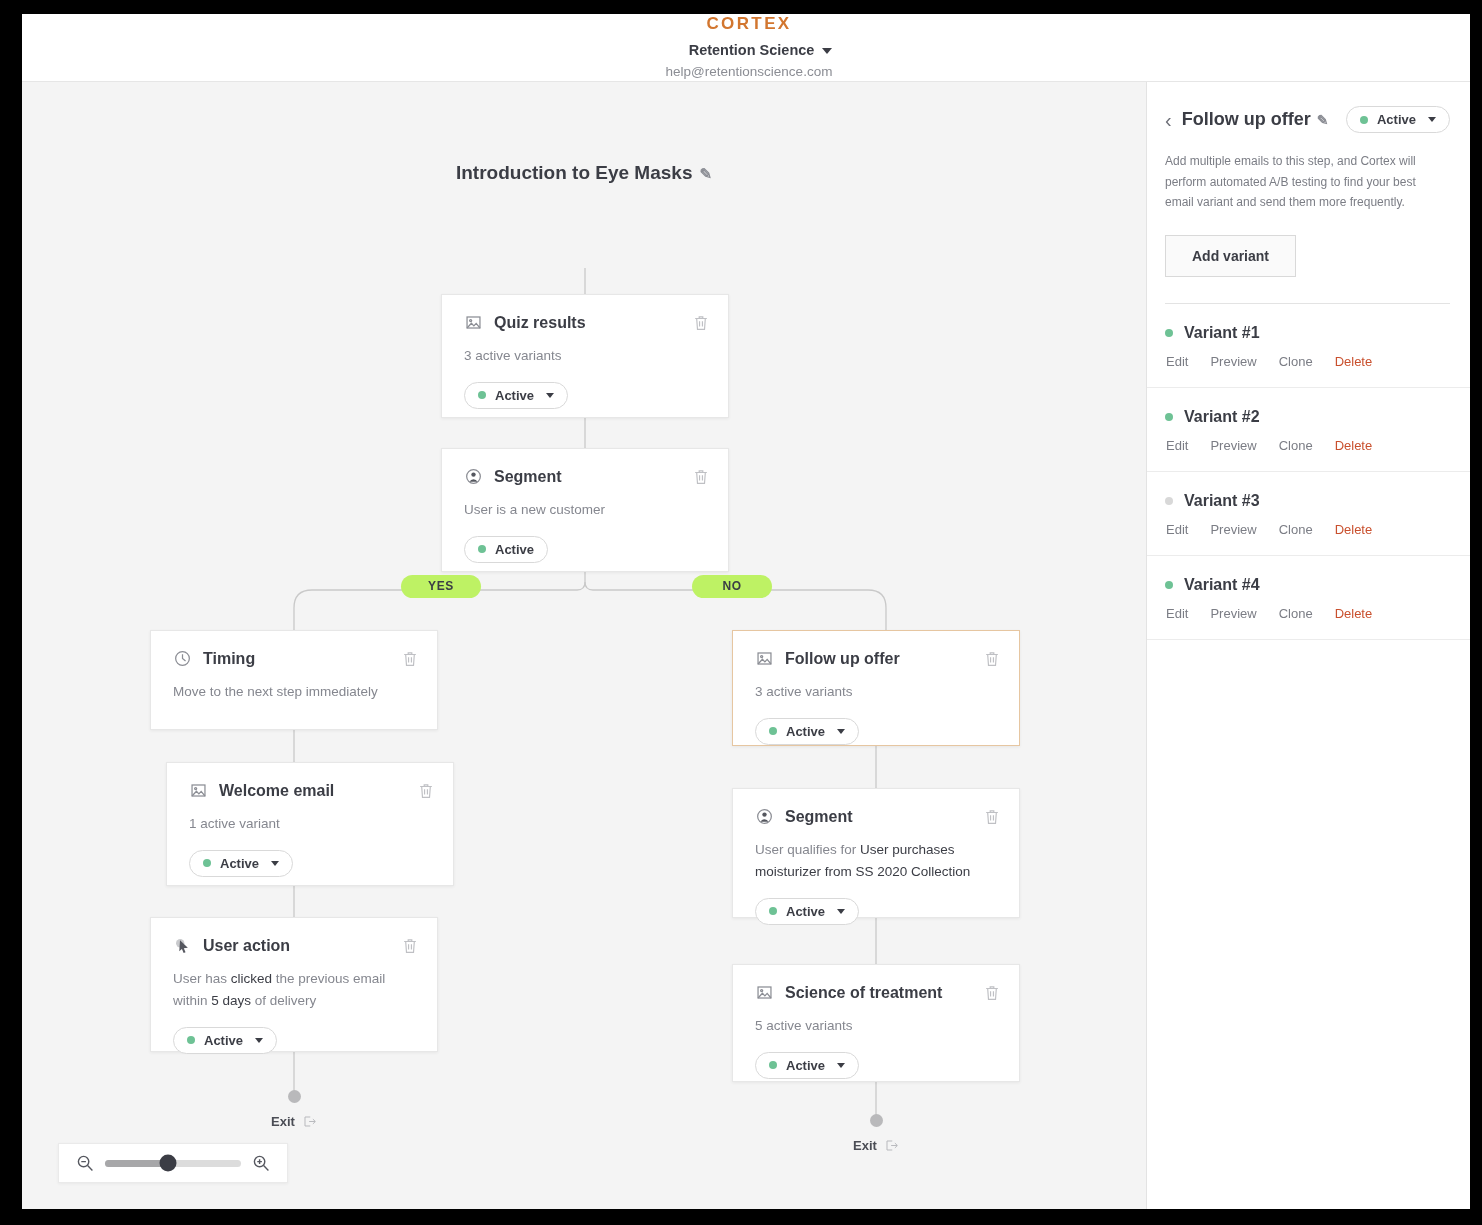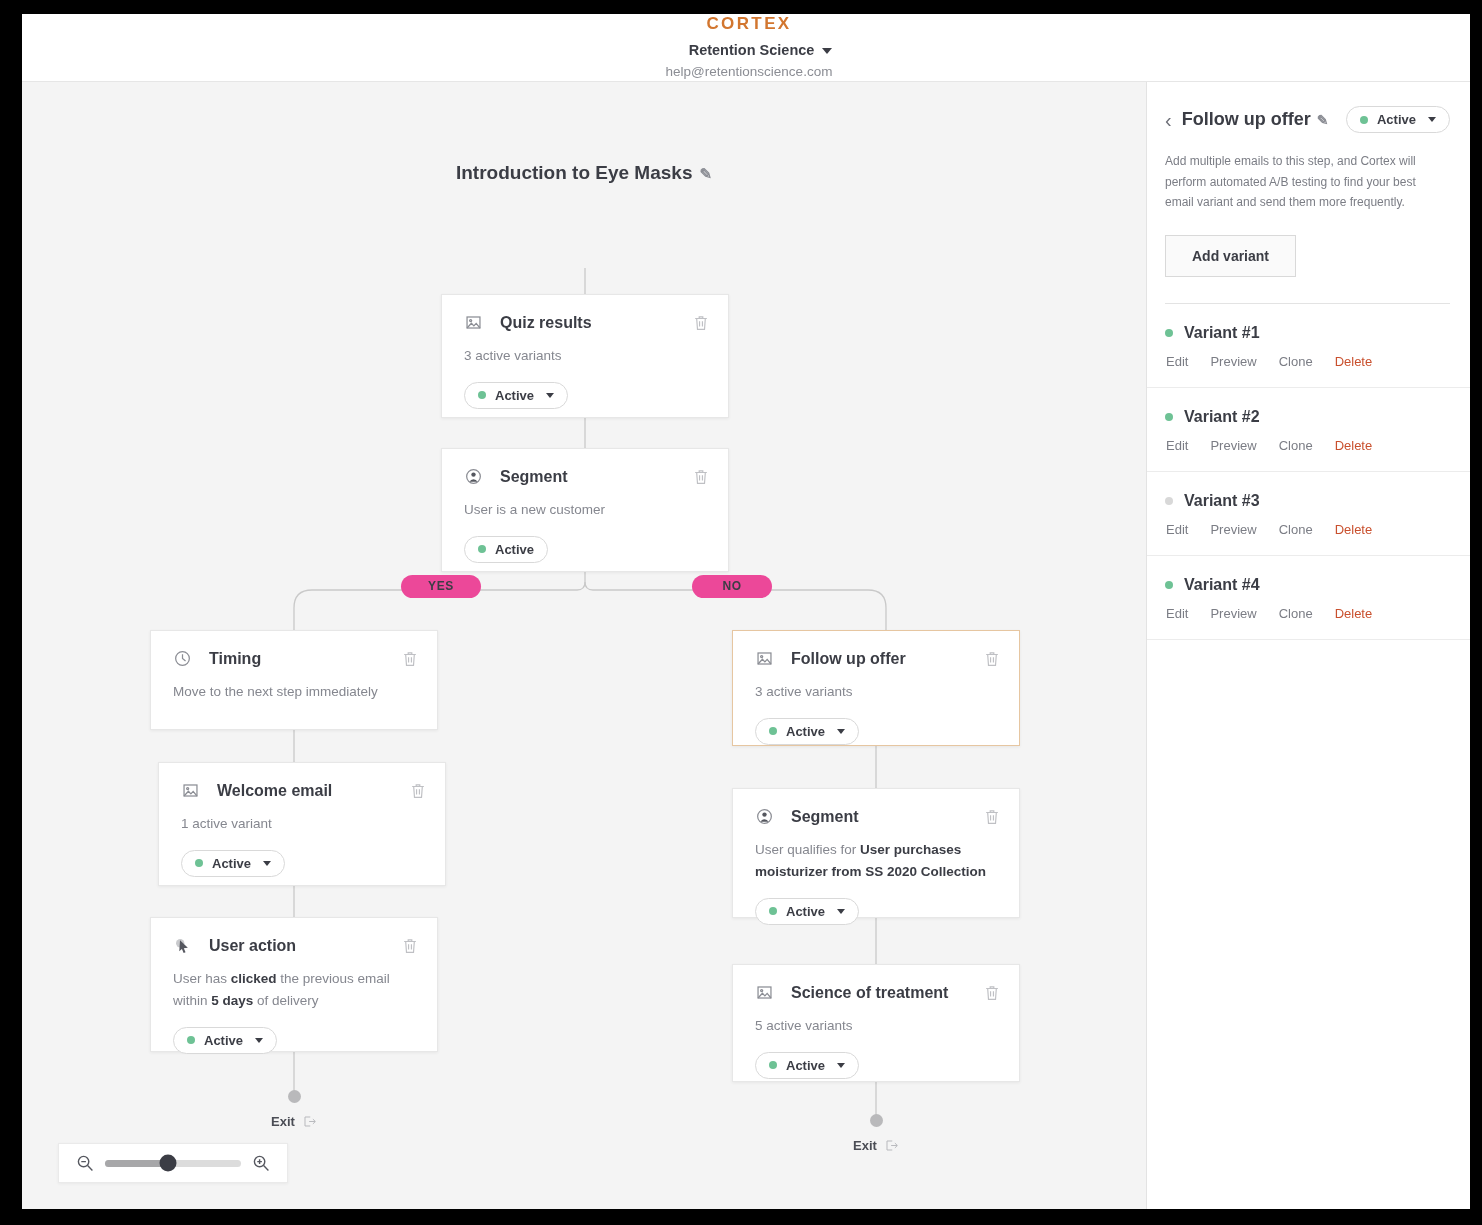--- a/index.html
+++ b/index.html
@@ -73,27 +73,27 @@
 
   
   .card {
     position: absolute;
     background: #fff;
     border: 1px solid #e7e7e7;
     box-shadow: 0 1px 3px rgba(0,0,0,.06);
     padding: 18px 20px 18px 22px;
   }
   .card.selected { border: 1px solid #e6c6a1; }
-  .card-head { display: flex; align-items: center; gap: 17px; }
+  .card-head { display: flex; align-items: center; gap: 11px; }
   .card-title { font-size: 16px; font-weight: 700; color: #3b3d45; }
   .card-desc {
     font-size: 13.5px; color: #85878f;
     margin-top: 13px; line-height: 1.62;
   }
-  .card-desc b { color: #3b3d45; font-weight: 700; }
+  .card-desc b { color: #3b3d45; font-weight: 400; }
   .trash {
     position: absolute; right: 18px; top: 19px;
     width: 18px; height: 18px; opacity: .55; cursor: pointer;
   }
 
   
   .pill {
     margin-top: 15px;
     display: inline-flex; align-items: center; gap: 9px;
     border: 1px solid #d9d9d9; border-radius: 14px;
@@ -104,21 +104,21 @@
   .dot { width: 8px; height: 8px; border-radius: 50%; background: #6ec295; }
   .dot.off { background: #d8d8d8; }
   .pill .caret {
     border-top-color: #3b3d45; margin-left: 3px;
     border-left-width: 4.5px; border-right-width: 4.5px; border-top-width: 5.5px;
   }
 
   
   .branch {
     position: absolute;
-    background: #ec4899; color: #3b3d45;
+    background: #bef264; color: #3b3d45;
     font-size: 12px; font-weight: 700; letter-spacing: .6px;
     border-radius: 12px; height: 23px; line-height: 23px;
     text-align: center; width: 80px;
   }
 
   
   .exit { position: absolute; text-align: center; }
   .exit .knob {
     width: 13px; height: 13px; border-radius: 50%;
     background: #b9b9bb; margin: 0 auto;
@@ -295,21 +295,21 @@
               <g fill="none" stroke="#8b8d94" stroke-width="1.3">
                 <circle cx="10" cy="10" r="7.2"></circle>
                 <path d="M10 5.4V10l3.2 2.6"></path>
               </g>
             </svg>
           <span class="card-title">Timing</span>
         </div>
         <div class="card-desc">Move to the next step immediately</div>
       </div>
 
-      <div class="card" style="left:136px; top:680px; width:288px; height:124px;">
+      <div class="card" style="left:144px; top:680px; width:288px; height:124px;">
         <svg class="trash" viewBox="0 0 20 20">
             <g fill="none" stroke="#8b8d94" stroke-width="1.3">
               <path d="M3.5 5h13M8 5V3.2h4V5M5.2 5l.9 12h7.8l.9-12"></path>
               <path d="M8.4 8v6M11.6 8v6"></path>
             </g>
           </svg>
         <div class="card-head">
           <svg width="19" height="19" viewBox="0 0 20 20">
               <g fill="none" stroke="#8b8d94" stroke-width="1.3">
                 <rect x="3.2" y="4.2" width="13.6" height="11.6"></rect>

